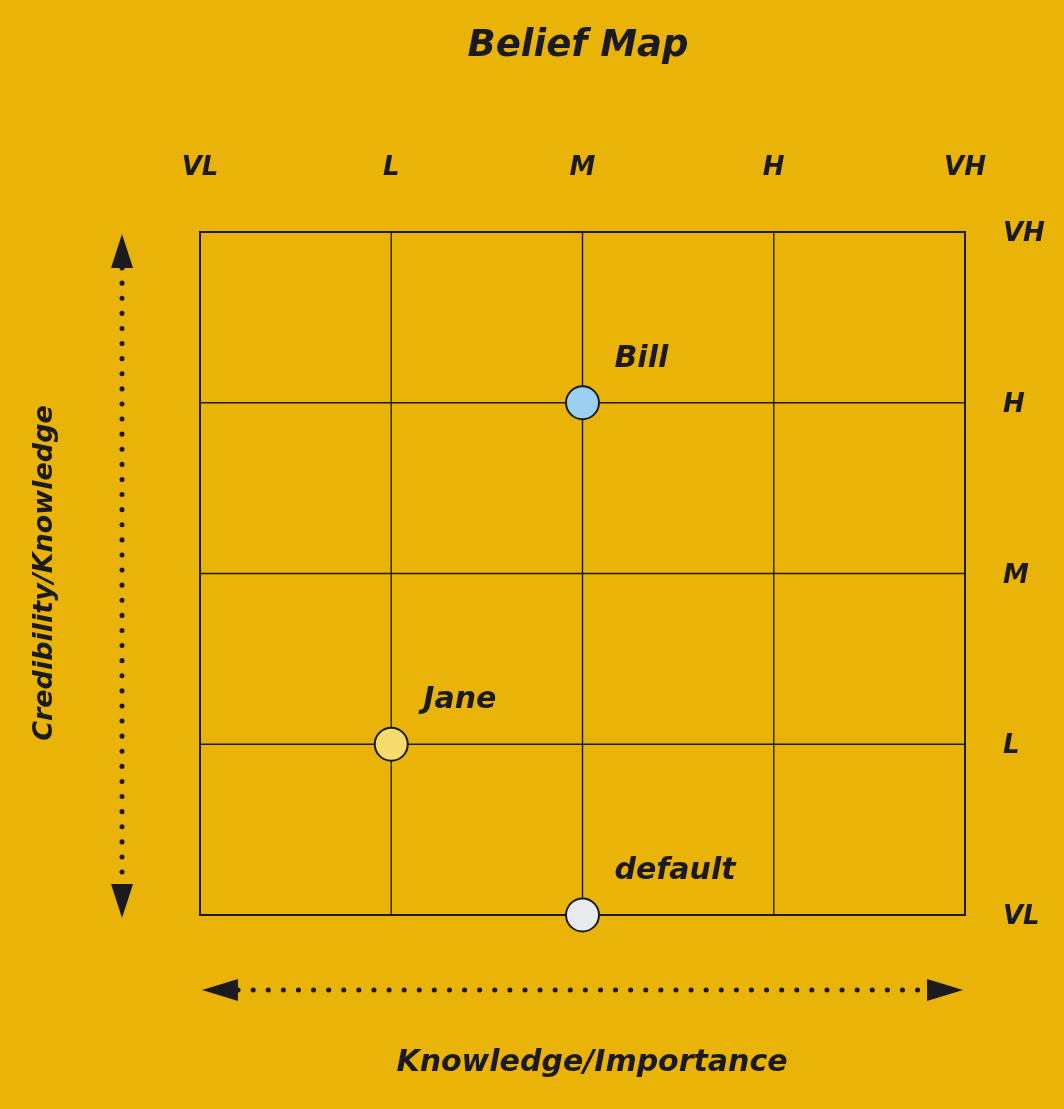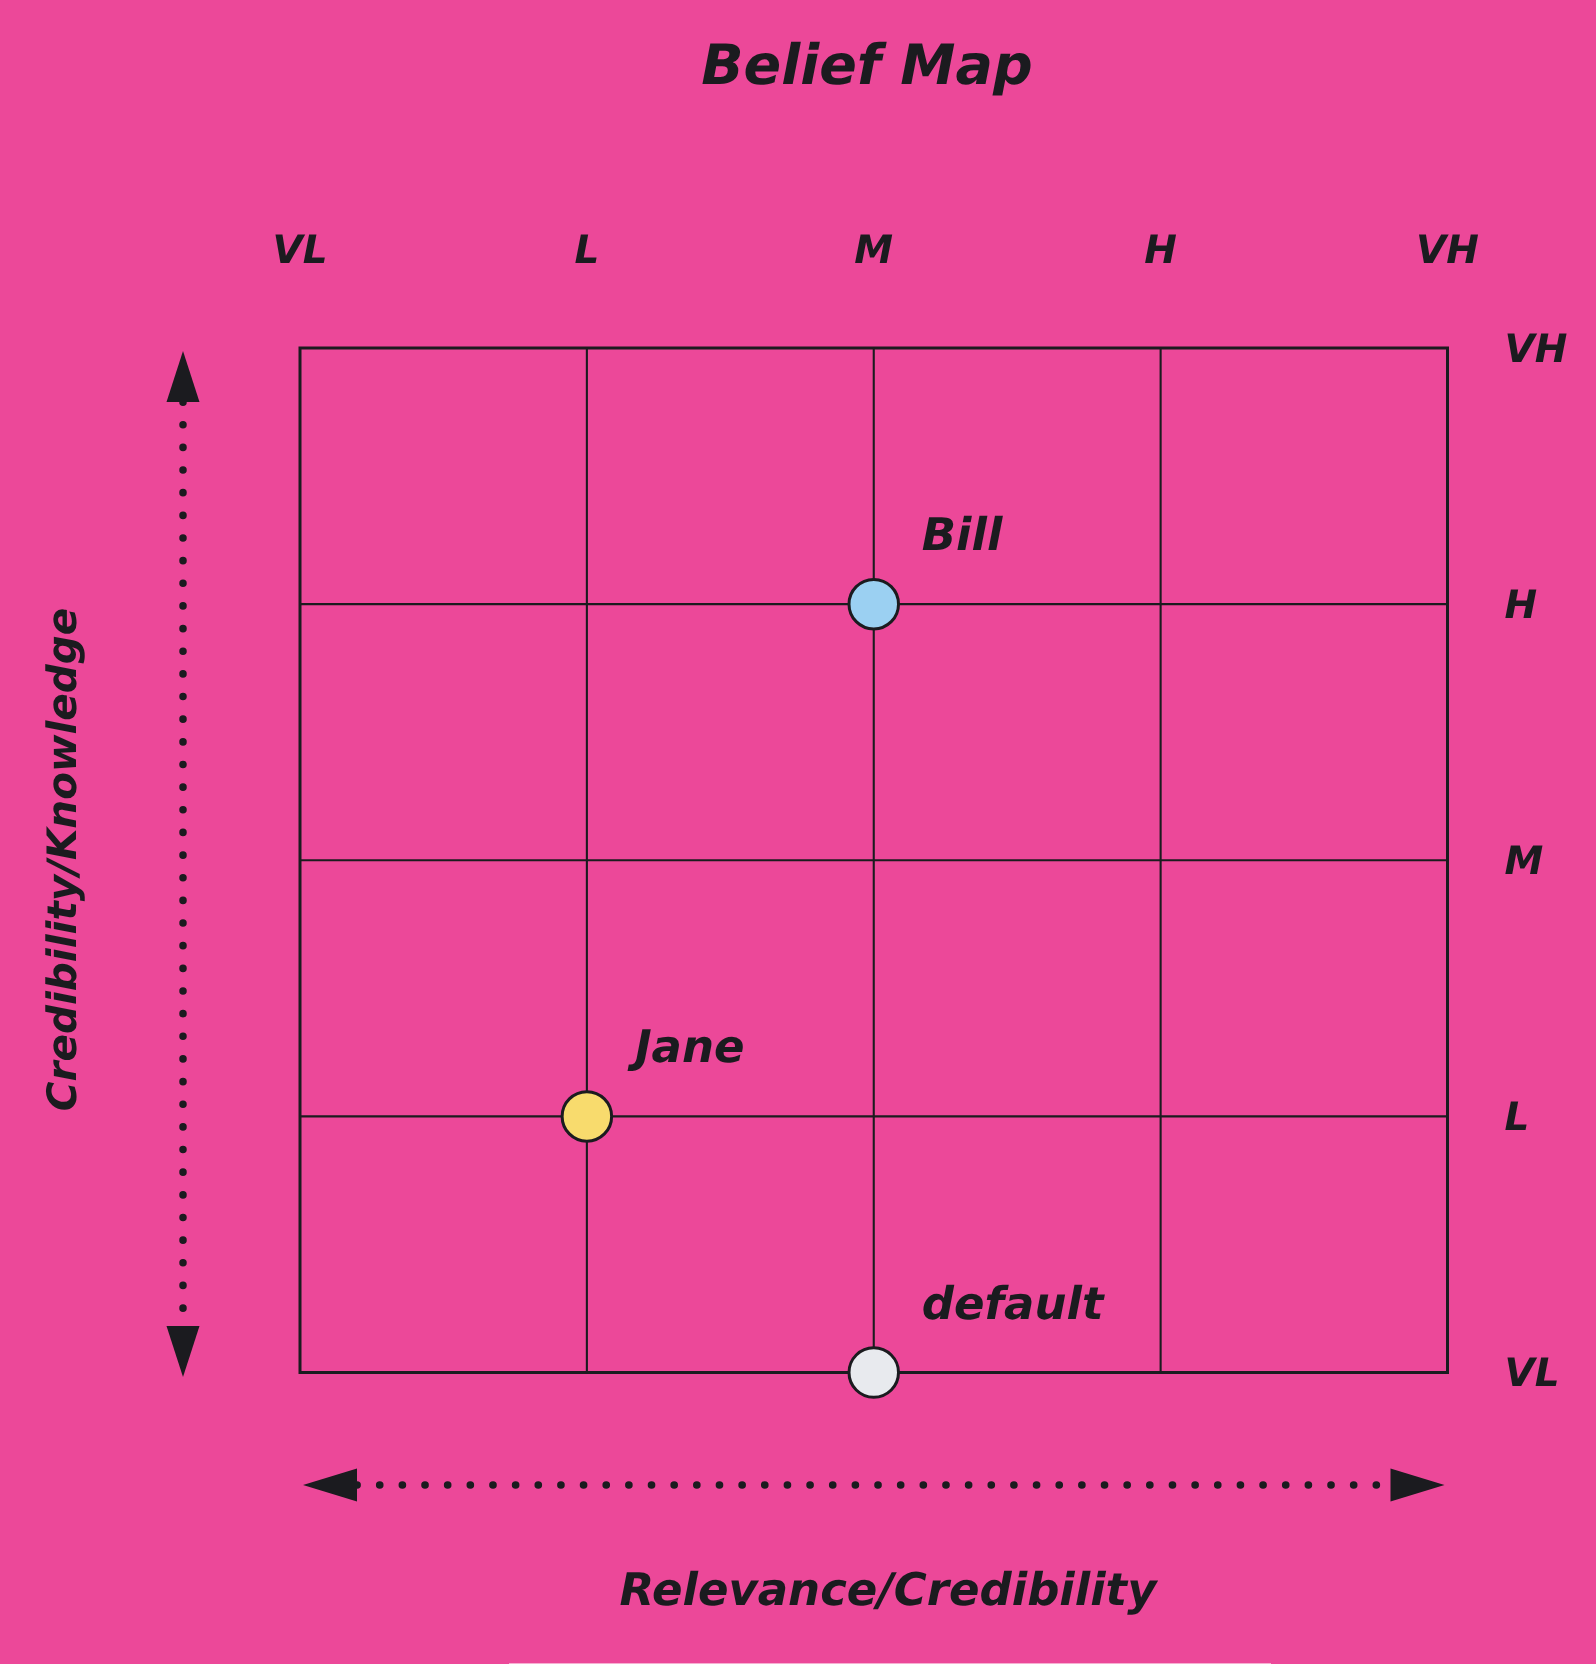--- a/index.html
+++ b/index.html
@@ -5,21 +5,21 @@
   html, body {
     margin: 0;
     padding: 0;
     background: #ffffff;
     font-family: "DejaVu Sans", "Liberation Sans", sans-serif;
   }
   .canvas {
     position: relative;
     width: 1064px;
     height: 1109px;
-    background: #ec4899;
+    background: #eab308;
     overflow: hidden;
   }
   #chart-svg {
     position: absolute;
     left: 0;
     top: 0;
   }
   .chart-title {
     position: absolute;
     left: 578px;
@@ -90,14 +90,14 @@
       <circle cx="582.5" cy="402.75" r="16.5" fill="#9bd0f2" stroke="#1b1b1f" stroke-width="2"></circle>
       <text x="614.5" y="366.75" text-anchor="start" font-size="30" font-weight="600" font-style="italic" fill="#1b1b1f">Bill</text>
       <circle cx="391.25" cy="744.25" r="16.5" fill="#f8db6d" stroke="#1b1b1f" stroke-width="2"></circle>
       <text x="423.25" y="708.25" text-anchor="start" font-size="30" font-weight="600" font-style="italic" fill="#1b1b1f">Jane</text>
       <circle cx="582.5" cy="915" r="16.5" fill="#e8eaee" stroke="#1b1b1f" stroke-width="2"></circle>
       <text x="614.5" y="879" text-anchor="start" font-size="30" font-weight="600" font-style="italic" fill="#1b1b1f">default</text>
     </svg>
 
   <div class="y-axis-label">Credibility/Knowledge</div>
 
-  <div class="x-axis-label">Relevance/Credibility</div>
+  <div class="x-axis-label">Knowledge/Importance</div>
 </div>
 
 </body></html>

